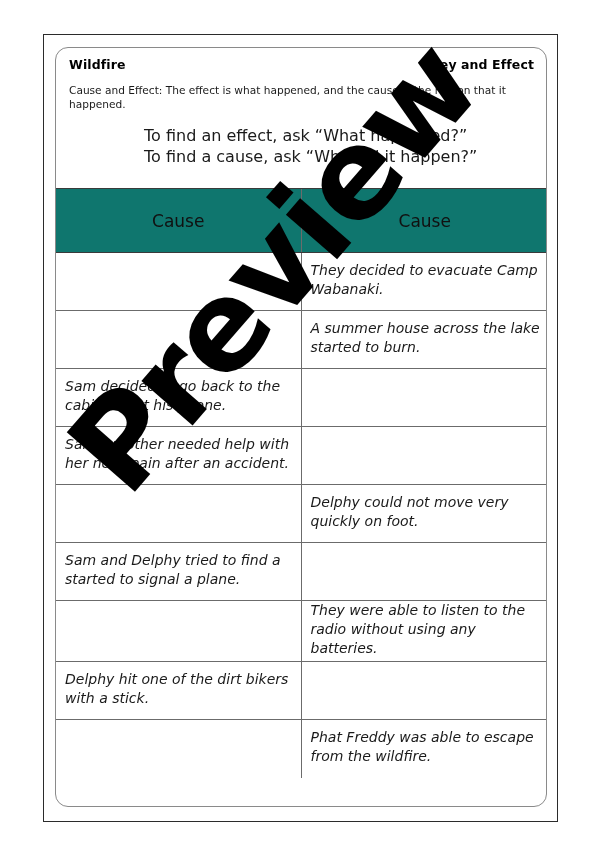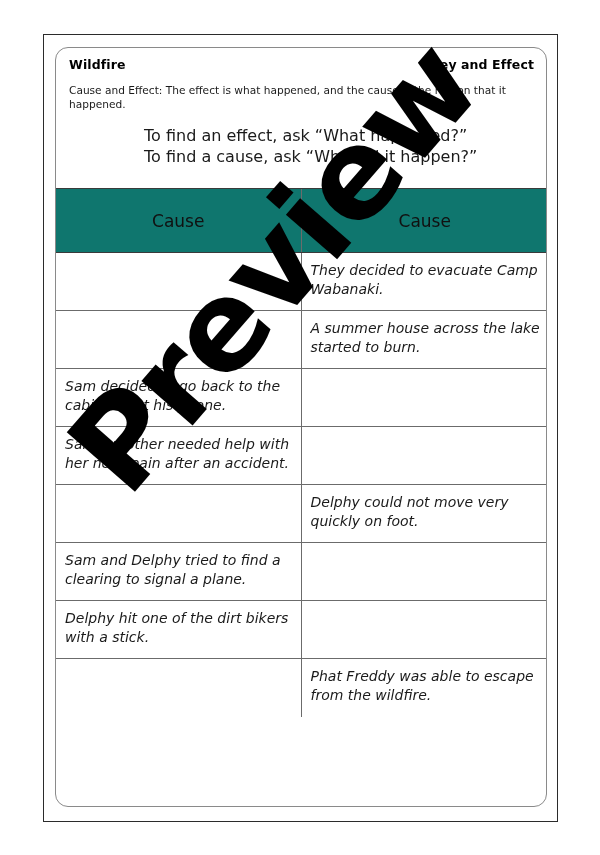--- a/index.html
+++ b/index.html
@@ -207,24 +207,32 @@
         <tr>
           <td class="cell-cause">
               <span class="cell-text"></span>
             </td>
           <td class="cell-effect">
               <span class="cell-text">Delphy could not move very quickly on foot.</span>
             </td>
         </tr>
         <tr>
           <td class="cell-cause">
-              <span class="cell-text">Sam and Delphy tried to find a clearing to signal a plane.</span>
-            </td>
-          <td class="cell-effect">
-              <span class="cell-text"></span>
+              <span class="cell-text">Sam and Delphy tried to find a started to signal a plane.</span>
+            </td>
+          <td class="cell-effect">
+              <span class="cell-text"></span>
+            </td>
+        </tr>
+        <tr>
+          <td class="cell-cause">
+              <span class="cell-text"></span>
+            </td>
+          <td class="cell-effect">
+              <span class="cell-text">They were able to listen to the radio without using any batteries.</span>
             </td>
         </tr>
         <tr>
           <td class="cell-cause">
               <span class="cell-text">Delphy hit one of the dirt bikers with a stick.</span>
             </td>
           <td class="cell-effect">
               <span class="cell-text"></span>
             </td>
         </tr>

